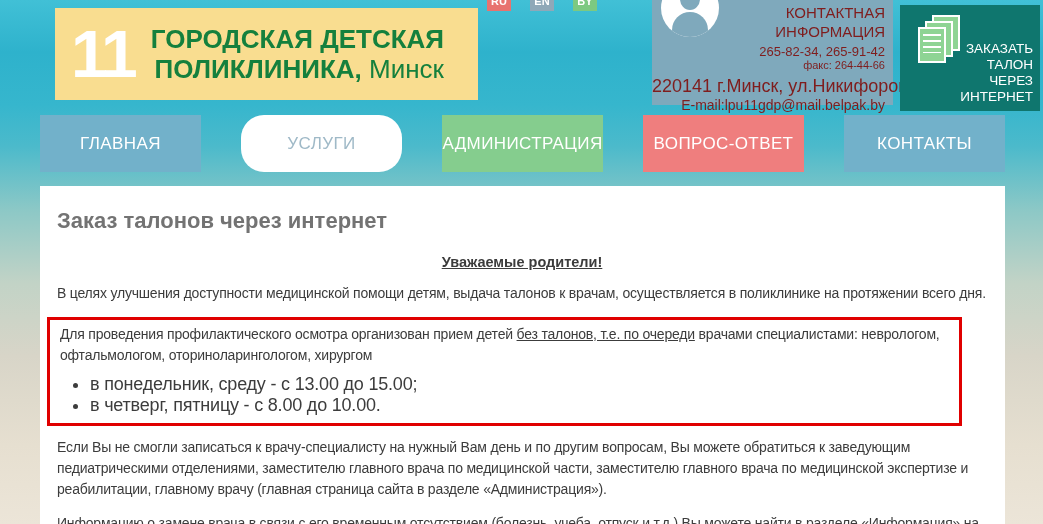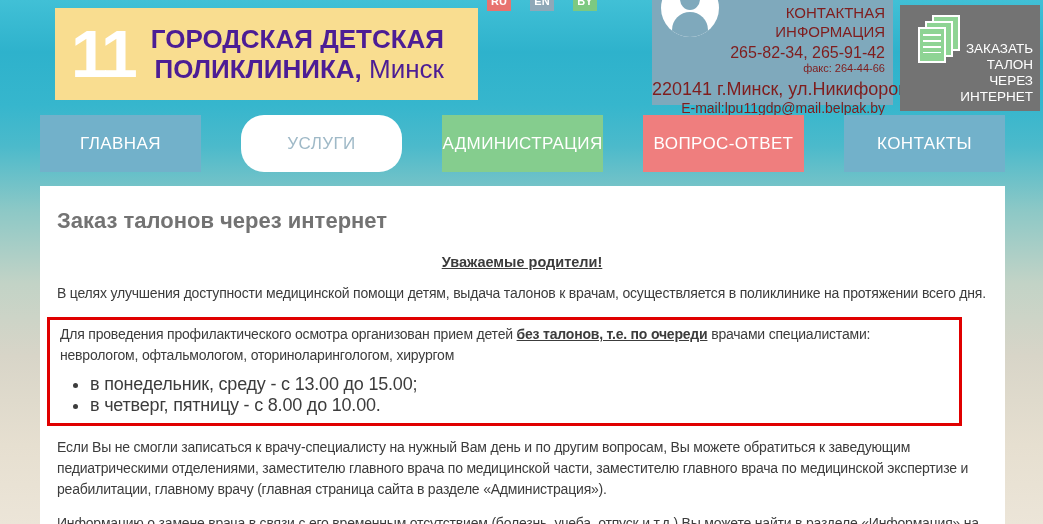--- a/index.html
+++ b/index.html
@@ -15,21 +15,21 @@
 
   
   .logo-box {
     position: absolute; left: 55px; top: 8px; width: 423px; height: 92px;
     display: flex; align-items: center; padding-left: 16px; cursor: pointer;
   }
   .logo-number {
     font-size: 66px; font-weight: bold; color: #fff;
     letter-spacing: -3px; line-height: 86px;
   }
-  .logo-title { margin-left: 16px; color: #4c1d95; font-size: 26px; font-weight: bold; line-height: 30px; }
+  .logo-title { margin-left: 16px; color: #15803d; font-size: 26px; font-weight: bold; line-height: 30px; }
   .logo-title .light { font-weight: normal; }
 
   .lang-buttons { position: absolute; left: 487px; top: -11px; display: flex; }
   .lang-btn {
     width: 24px; height: 22px; margin-right: 19px; color: #fff;
     font-size: 11px; font-weight: bold; text-align: center; line-height: 24px;
     cursor: pointer; display: inline-block;
   }
 
   .contact-box {
@@ -42,21 +42,21 @@
   }
   .av-head {
     position: absolute; left: 19px; top: 9px; width: 20px; height: 22px;
     border-radius: 50%; background: #7fa9bc;
   }
   .av-body {
     position: absolute; left: 11px; top: 33px; width: 36px; height: 28px;
     border-radius: 18px 18px 0 0; background: #7fa9bc;
   }
   .contact-title { font-size: 15px; line-height: 19px; padding-left: 90px; }
-  .contact-phones { font-size: 16px; margin-top: 3px; white-space: nowrap; margin-left: 32px; }
+  .contact-phones { font-size: 13px; margin-top: 3px; white-space: nowrap; margin-left: 32px; }
   .contact-fax { font-size: 11px; white-space: nowrap; text-align: right; }
   .contact-address { font-size: 18px; margin-top: 5px; white-space: nowrap; }
   .contact-email { font-size: 14px; white-space: nowrap; cursor: pointer; }
 
   .order-button {
     position: absolute; left: 900px; top: 5px; width: 140px; height: 106px;
     cursor: pointer;
   }
   .docs-icon { position: absolute; left: 12px; top: 10px; width: 52px; height: 58px; }
   .docs-icon .page {
@@ -92,21 +92,21 @@
   .greeting {
     text-align: center; font-size: 14.5px; font-weight: bold;
     text-decoration: underline; margin-bottom: 13px; margin-top: 19px;
   }
   .para { font-size: 14px; line-height: 21px; letter-spacing: -0.2px; margin-bottom: 13px; }
   .highlight-box {
     border: 3px solid #e00000; width: 915px; margin-left: -10px;
     padding: 4px 10px 2px; margin-bottom: 11px;
   }
   .hb-para { margin-bottom: 8px; }
-  .emph { font-weight: bold; text-decoration: underline; text-align: center; }
+  .emph { font-weight: normal; text-decoration: underline; text-align: center; }
   .hb-list { margin: 0 0 6px 30px; }
   .hb-list li { font-size: 18px; line-height: 20px; letter-spacing: -0.2px; margin: 1px 0; }
 </style>
 </head>
 <body>
 
 <header>
 
   <div class="logo-box" style="background-color: rgb(249, 221, 144); text-align: right;">
     <span class="logo-number">11</span>
@@ -130,21 +130,21 @@
       <div class="av-head"></div>
       <div class="av-body"></div>
     </div>
     <div class="contact-title">КОНТАКТНАЯ ИНФОРМАЦИЯ</div>
     <div class="contact-phones">265-82-34, 265-91-42</div>
     <div class="contact-fax">факс: 264-44-66</div>
     <div class="contact-address">220141 г.Минск, ул.Никифорова, д.5</div>
     <div class="contact-email">E-mail:lpu11gdp@mail.belpak.by</div>
   </div>
 
-  <div class="order-button" style="background-color: #737373;">
+  <div class="order-button" style="background-color: #0f766e;">
     <div class="docs-icon">
       <div class="page p3"></div>
       <div class="page p2"></div>
       <div class="page p1"></div>
     </div>
     <div class="order-label">ЗАКАЗАТЬ ТАЛОН ЧЕРЕЗ ИНТЕРНЕТ</div>
   </div>
 
 </header>
 

